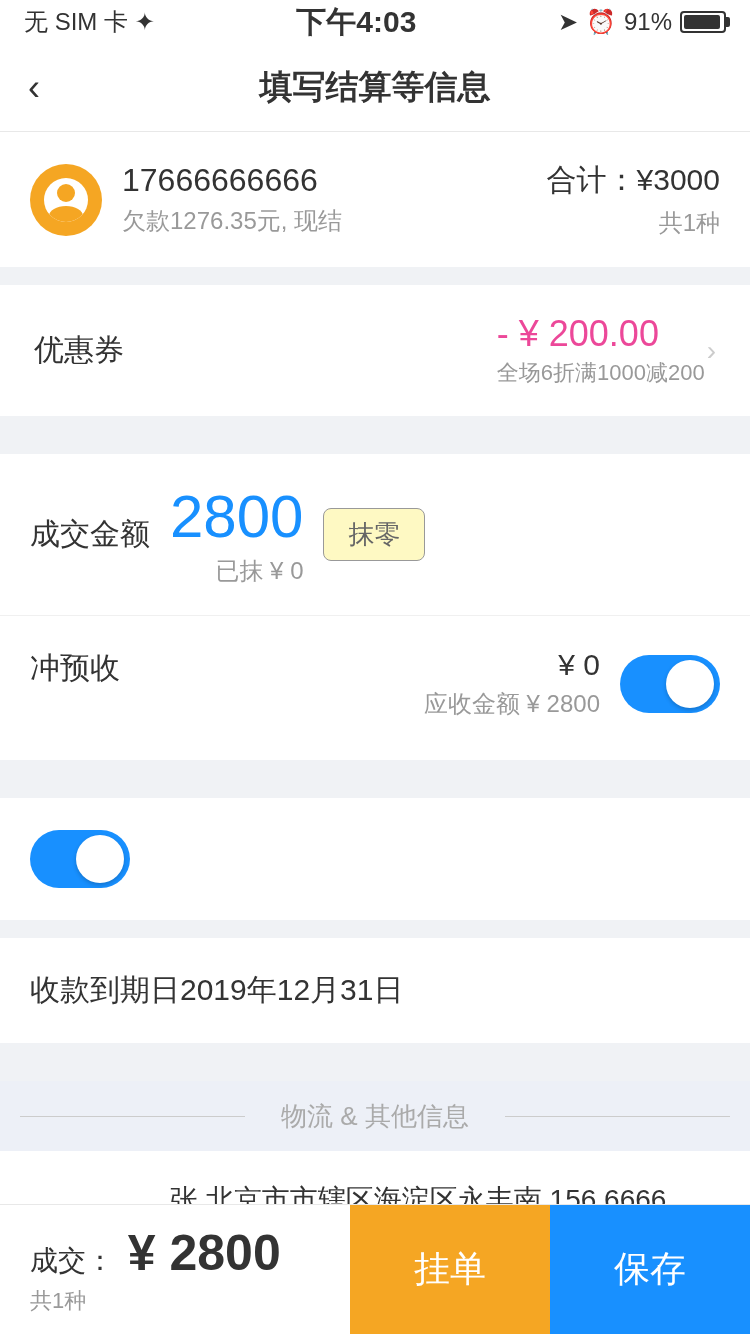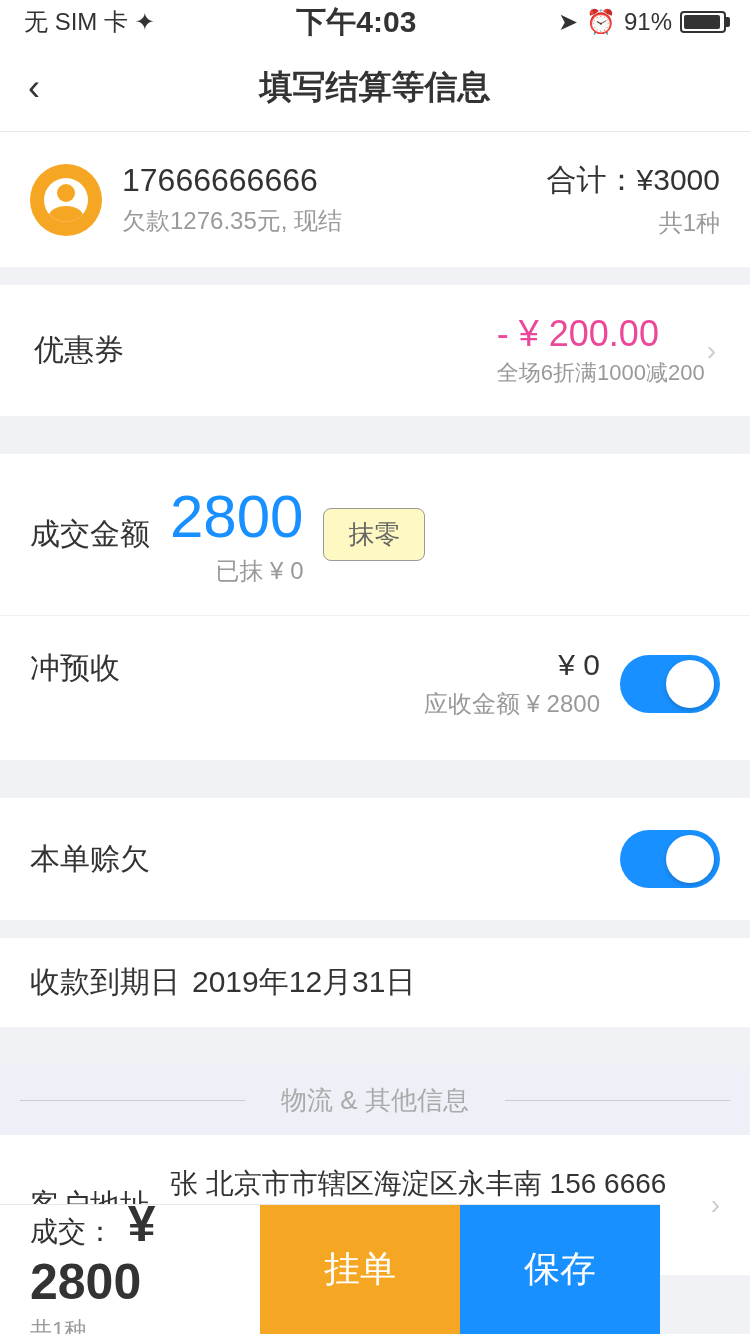--- a/index.html
+++ b/index.html
@@ -258,28 +258,28 @@
       margin-bottom: 18px;
     }
     .bendan-inner {
       display: flex;
       align-items: center;
       justify-content: space-between;
     }
 
     
     .duedate-row {
-      padding: 24px 30px;
+      padding: 32px 30px;
       background: #fff;
       margin-bottom: 18px;
       font-size: 30px;
       color: #333;
       display: flex;
       align-items: center;
-      gap: 12px;
+      gap: 0;
     }
     .duedate-value { color: #333; font-size: 30px; }
 
     
     .section-header {
       background: #edf0f7;
       height: 70px;
       display: flex;
       align-items: center;
       justify-content: center;
@@ -316,21 +316,21 @@
       font-size: 28px;
       color: #333;
       line-height: 1.5;
     }
     .address-chevron { color: #ccc; font-size: 28px; margin-left: 10px; }
 
     
     .bottom-bar {
       position: fixed;
       bottom: 0;
-      width: 660px;
+      width: 750px;
       height: 130px;
       background: #fff;
       display: flex;
       align-items: center;
       border-top: 1px solid #e8e8e8;
     }
     .bottom-summary {
       flex: 1;
       padding: 0 30px;
     }
@@ -441,21 +441,20 @@
           <div class="toggle-knob"></div>
         </div>
       </div>
     </div>
   </div>
 
   <div class="section-divider"></div>
 
   <div class="bendan-row card">
     <div class="bendan-inner">
-      <span class="form-label">本单赊欠</span>
       <div class="toggle">
         <div class="toggle-knob"></div>
       </div>
     </div>
   </div>
 
   <div class="duedate-row card">
     <span class="form-label">收款到期日</span>
     <span class="duedate-value">2019年12月31日</span>
   </div>

